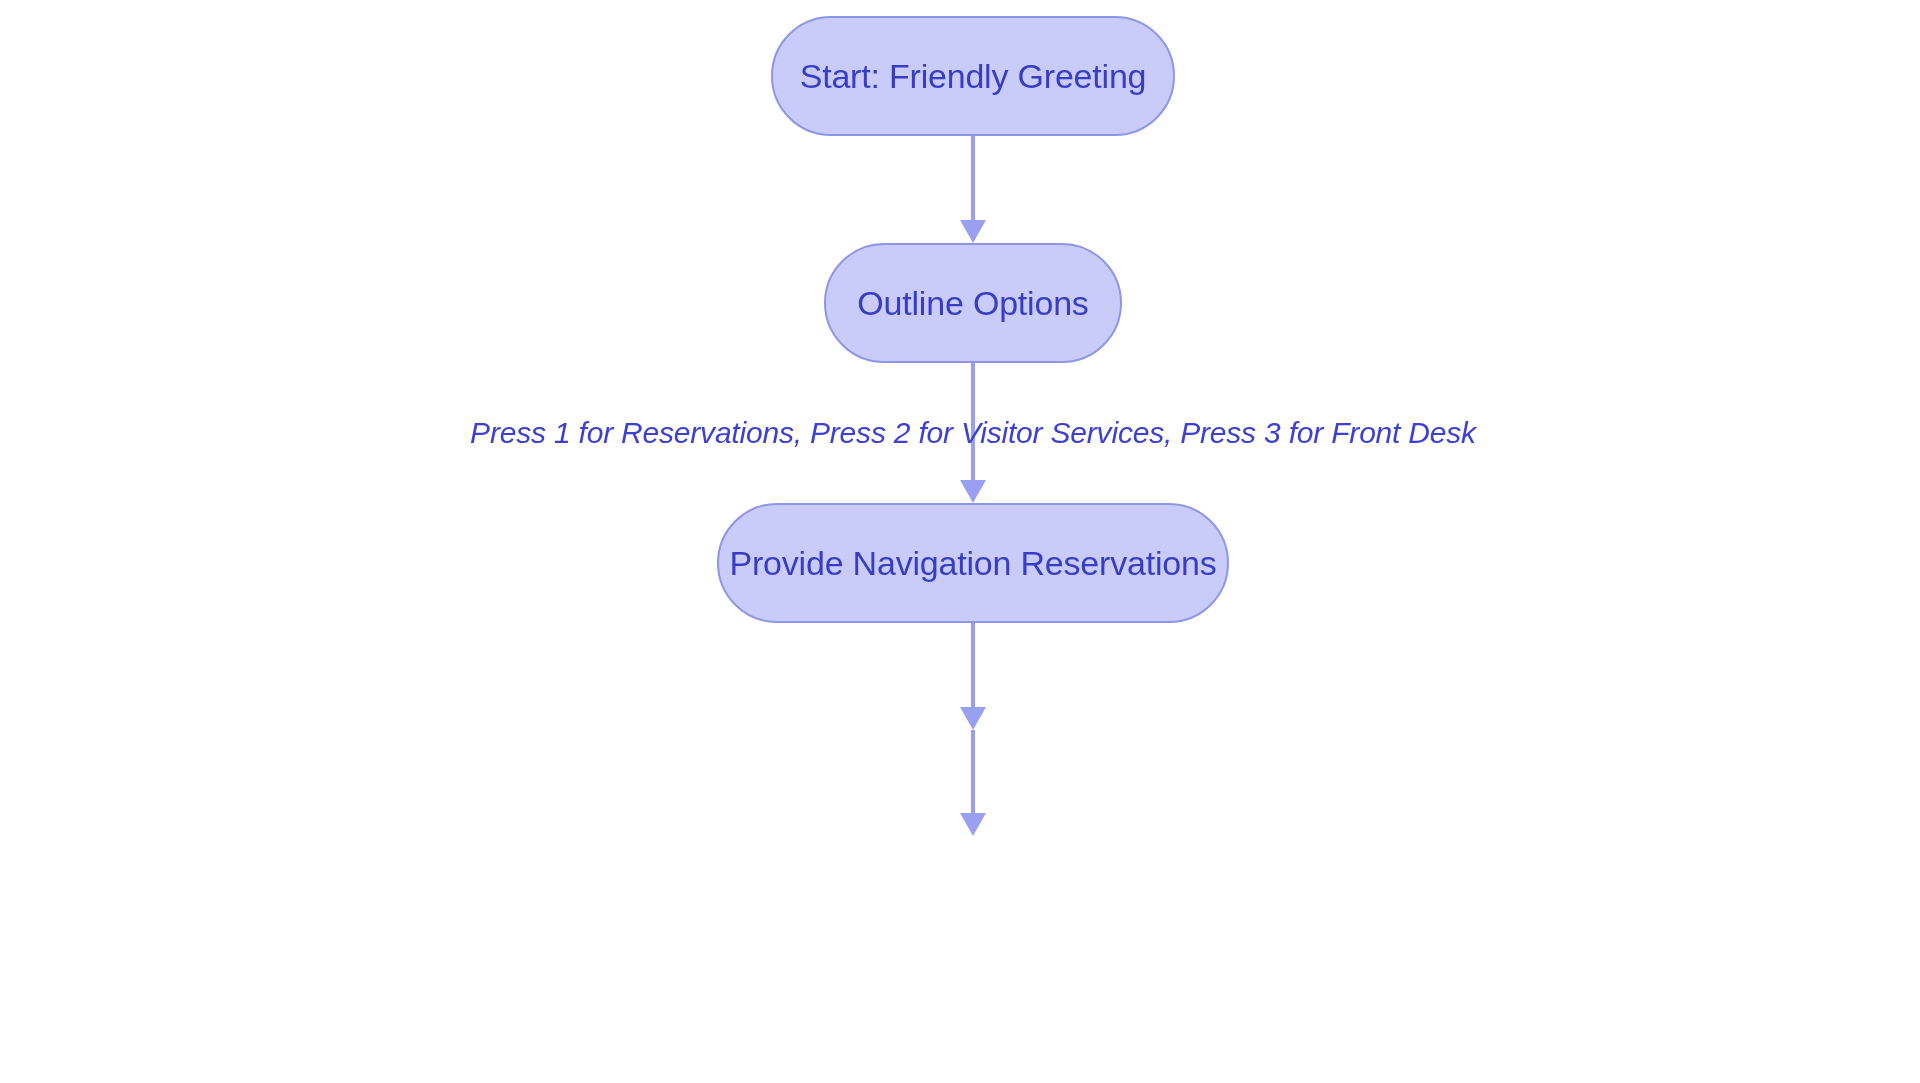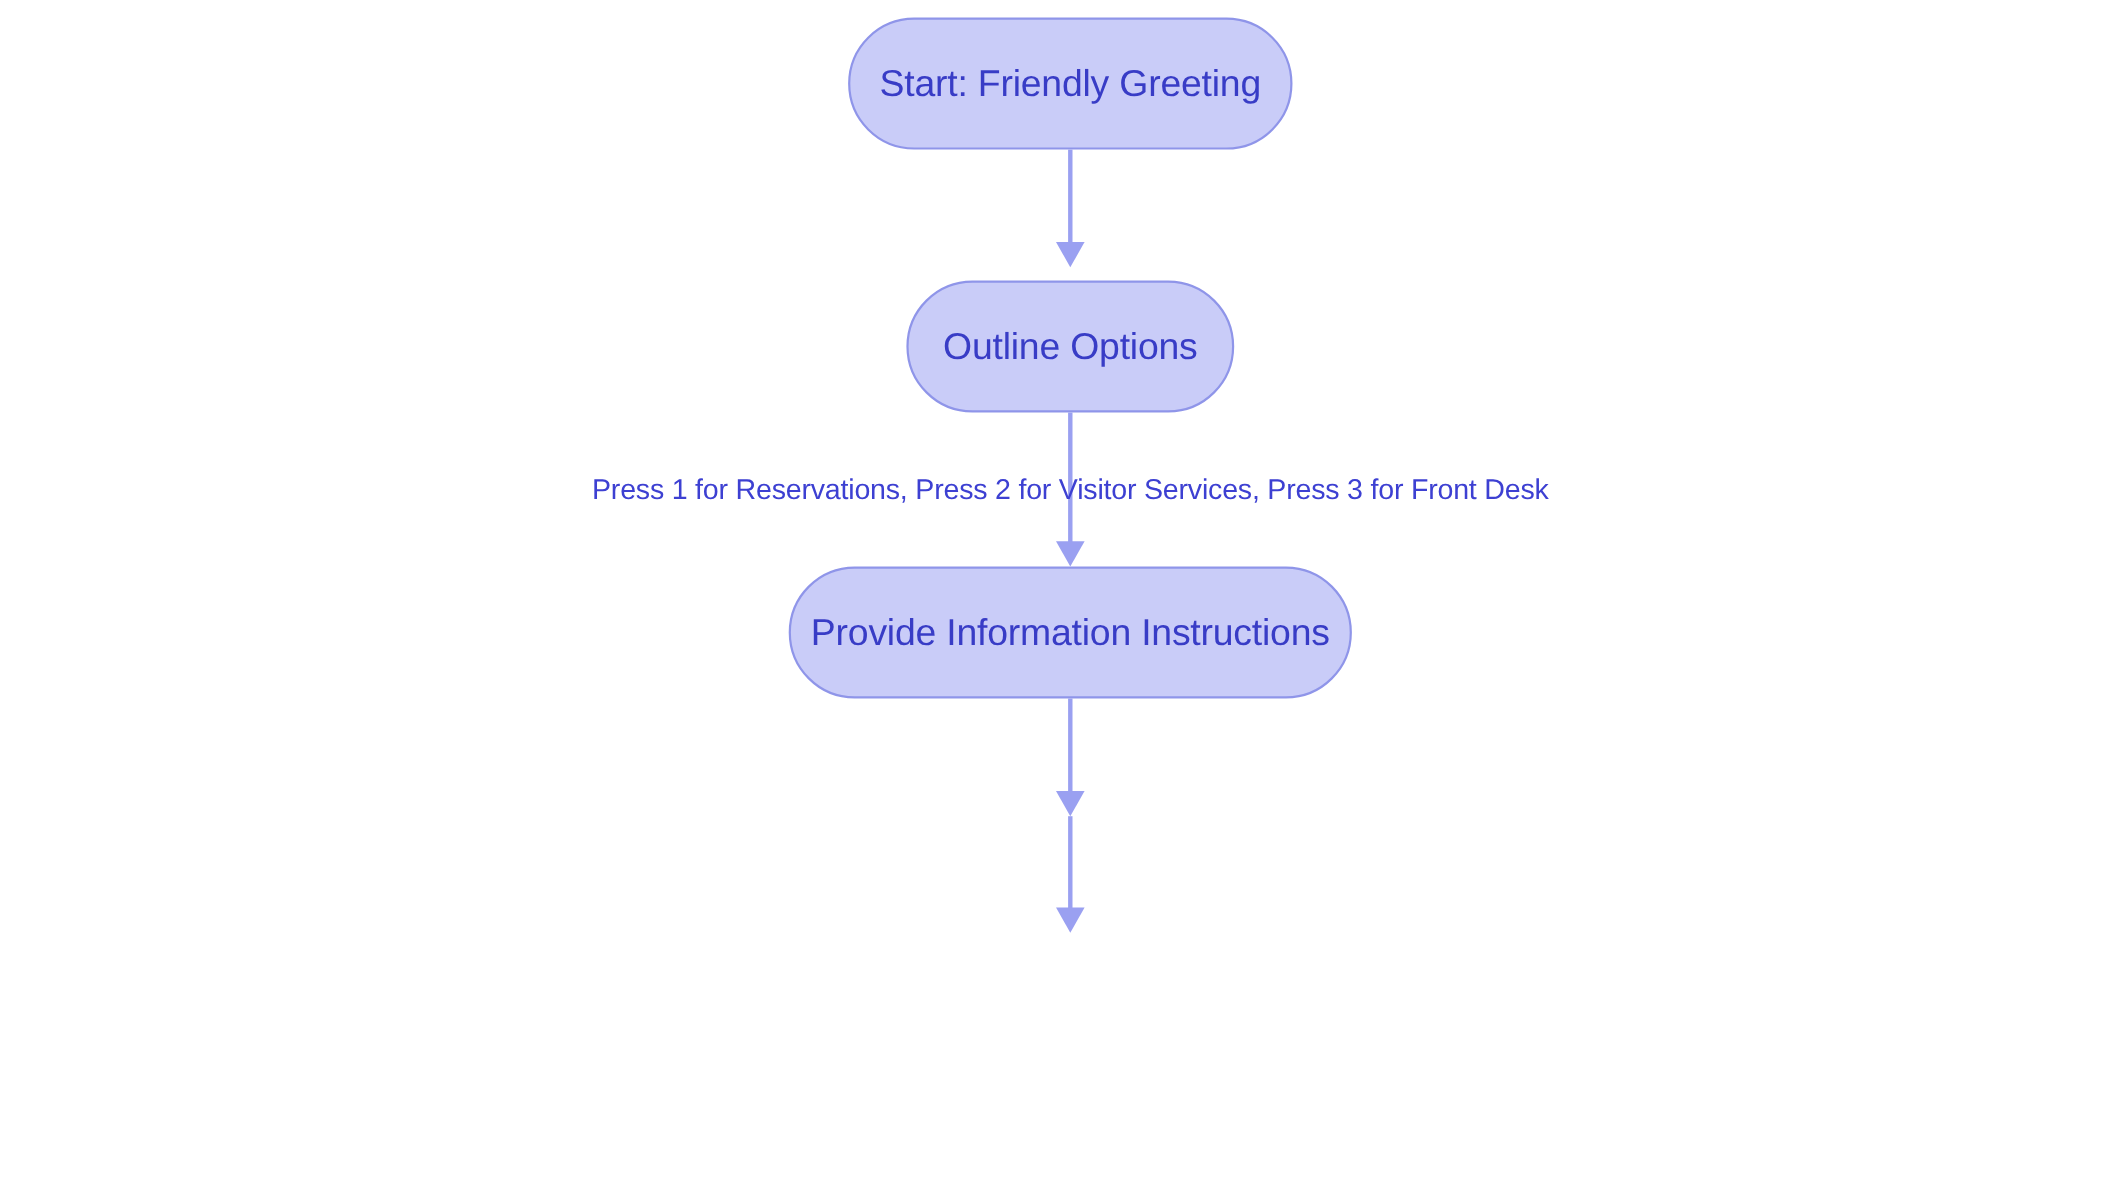--- a/index.html
+++ b/index.html
@@ -32,21 +32,21 @@
     font-weight: 500;
     letter-spacing: -0.2px;
     display: flex;
     align-items: center;
     justify-content: center;
     text-align: center;
     white-space: nowrap;
     flex: 0 0 auto;
   }
   .node-start    { width: 404px; }
-  .node-outline  { width: 298px; margin-top: 12px; }
+  .node-outline  { width: 298px; }
   .node-navigate { width: 512px; }
   .node-emergency{ width: 510px; }
   .node-conclude { width: 729px; }
 
   .connector {
     position: relative;
     width: 60px;
     flex: 0 0 auto;
   }
   .connector-1 { height: 107px; }
@@ -71,25 +71,26 @@
     border-left: 13px solid transparent;
     border-right: 13px solid transparent;
     border-top: 23px solid var(--arrow-color, #9aa0f1);
   }
   .edge-label {
     position: absolute;
     left: 50%;
     top: 50%;
     transform: translate(-50%, -50%);
     white-space: nowrap;
-    font-size: 26px;
+    font-size: 30px;
     font-weight: 500;
     letter-spacing: -0.2px;
     color: var(--edge-label-color, #3d40d2);
     z-index: 2;
+    font-style: italic;
   }
 </style>
 </head>
 <body>
 
 <div class="canvas">
   <div class="flow">
 
     <div class="node node-start">Start: Friendly Greeting</div>
 
@@ -99,21 +100,21 @@
     </div>
 
     <div class="node node-outline">Outline Options</div>
 
     <div class="connector connector-2">
       <div class="line"></div>
       <div class="edge-label">Press 1 for Reservations, Press 2 for Visitor Services, Press 3 for Front Desk</div>
       <div class="arrowhead"></div>
     </div>
 
-    <div class="node node-navigate">Provide Information Instructions</div>
+    <div class="node node-navigate">Provide Navigation Reservations</div>
 
     <div class="connector connector-3">
       <div class="line"></div>
       <div class="arrowhead"></div>
     </div>
 
 
     <div class="connector connector-4">
       <div class="line"></div>
       <div class="arrowhead"></div>

